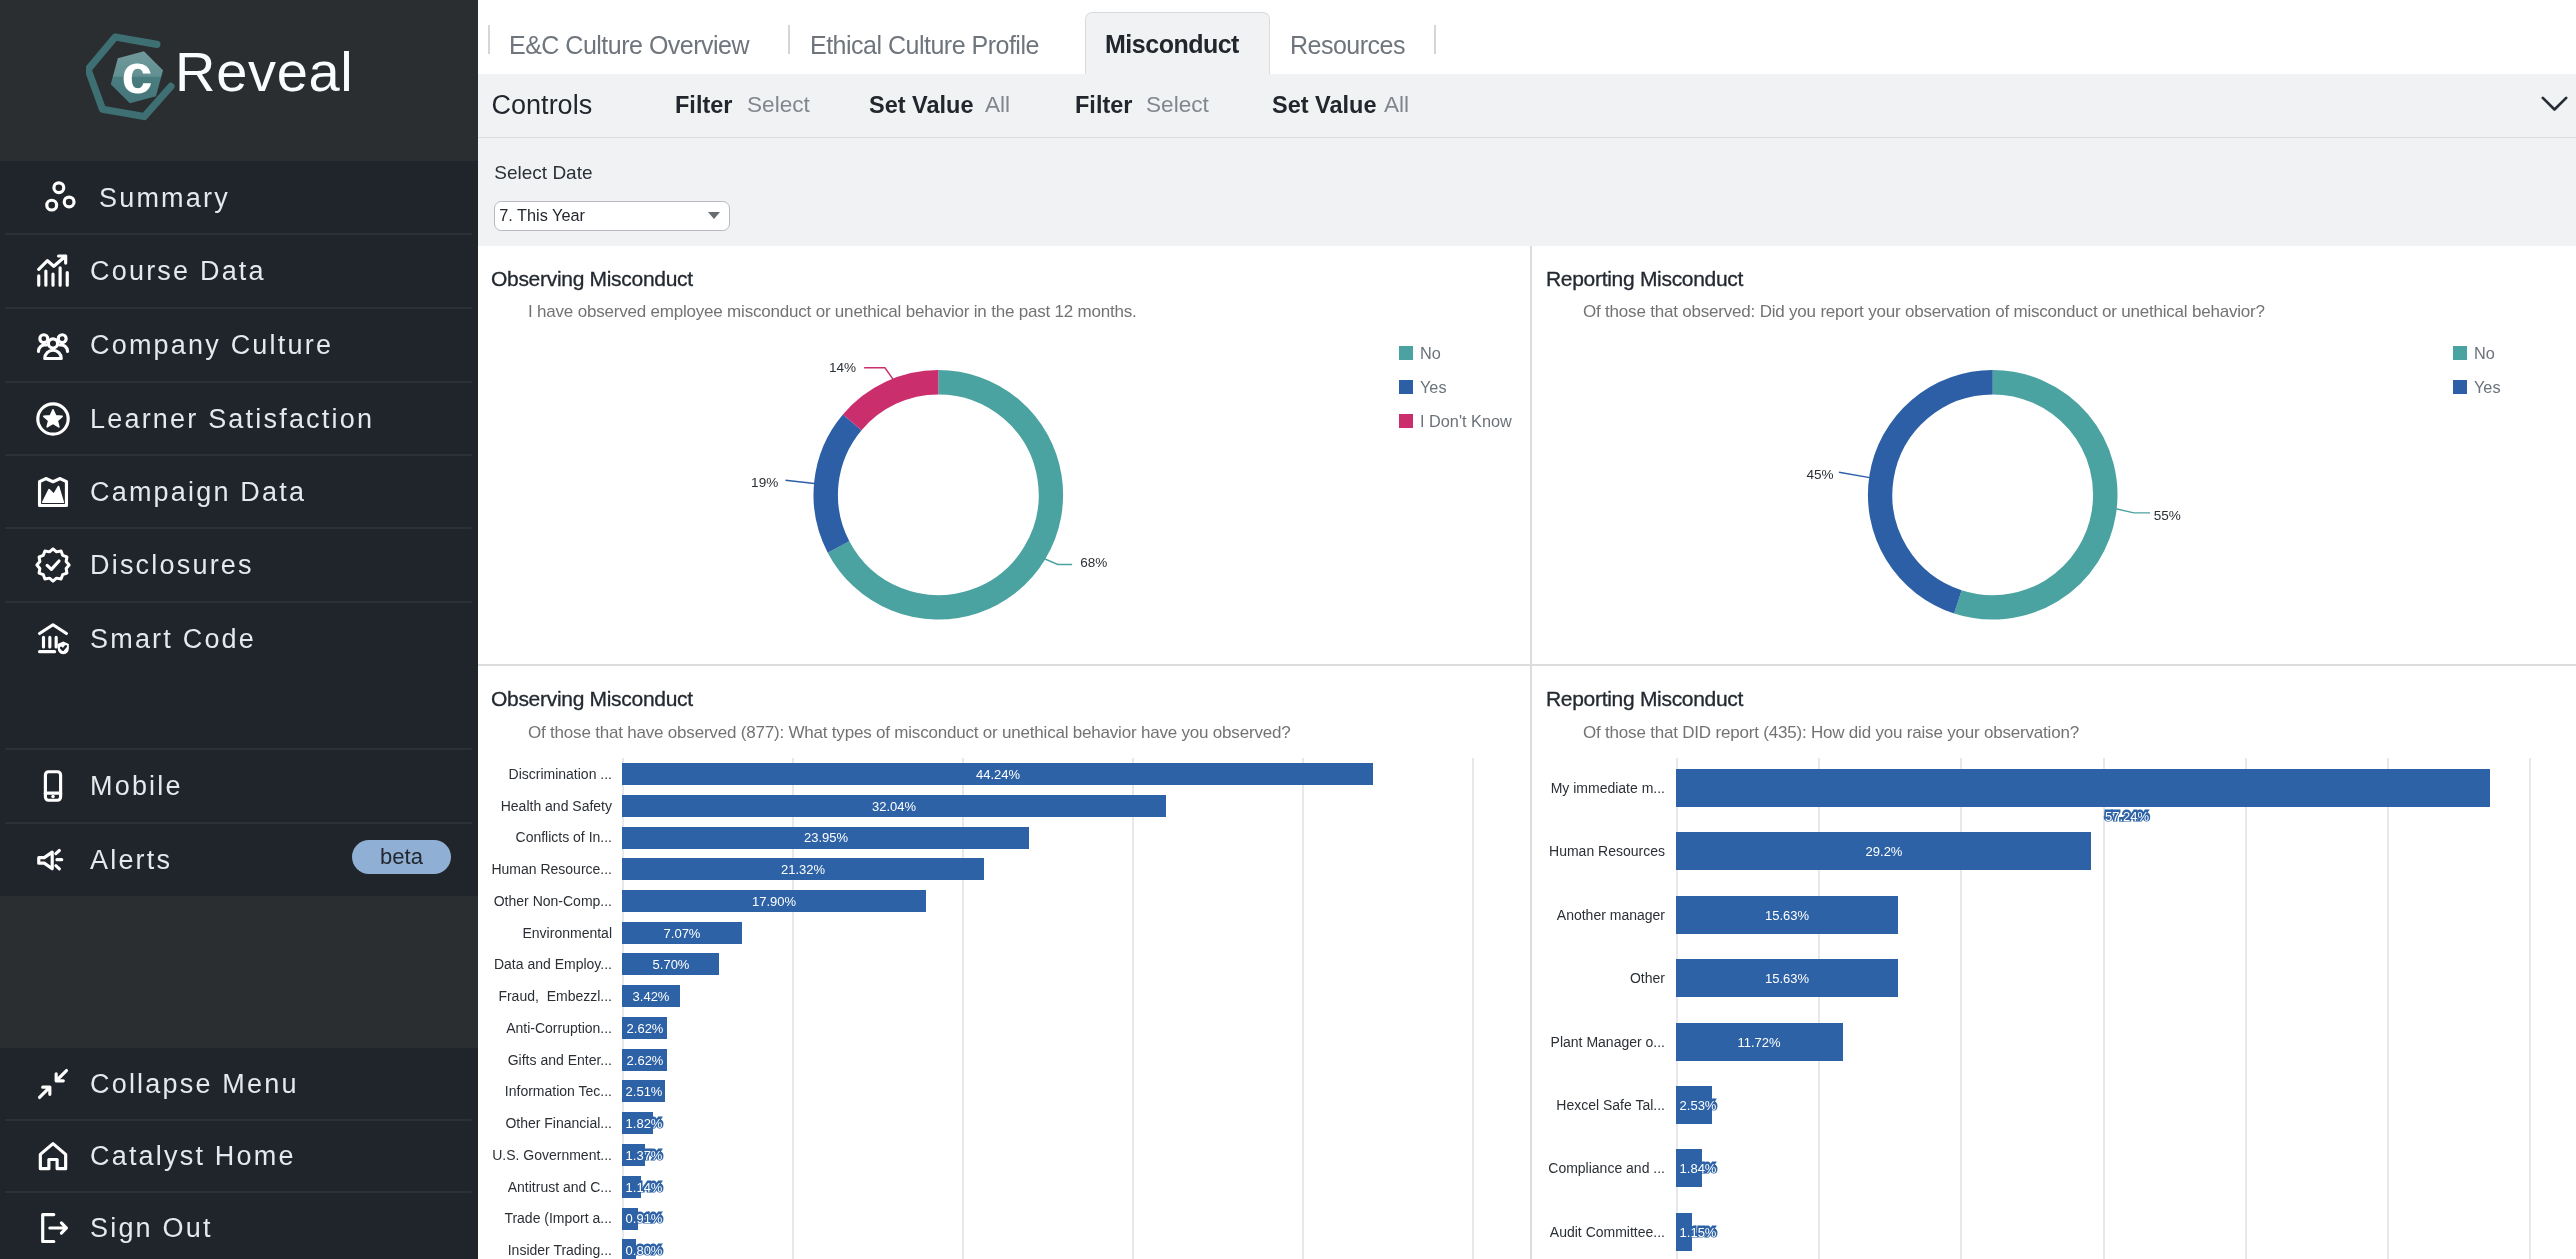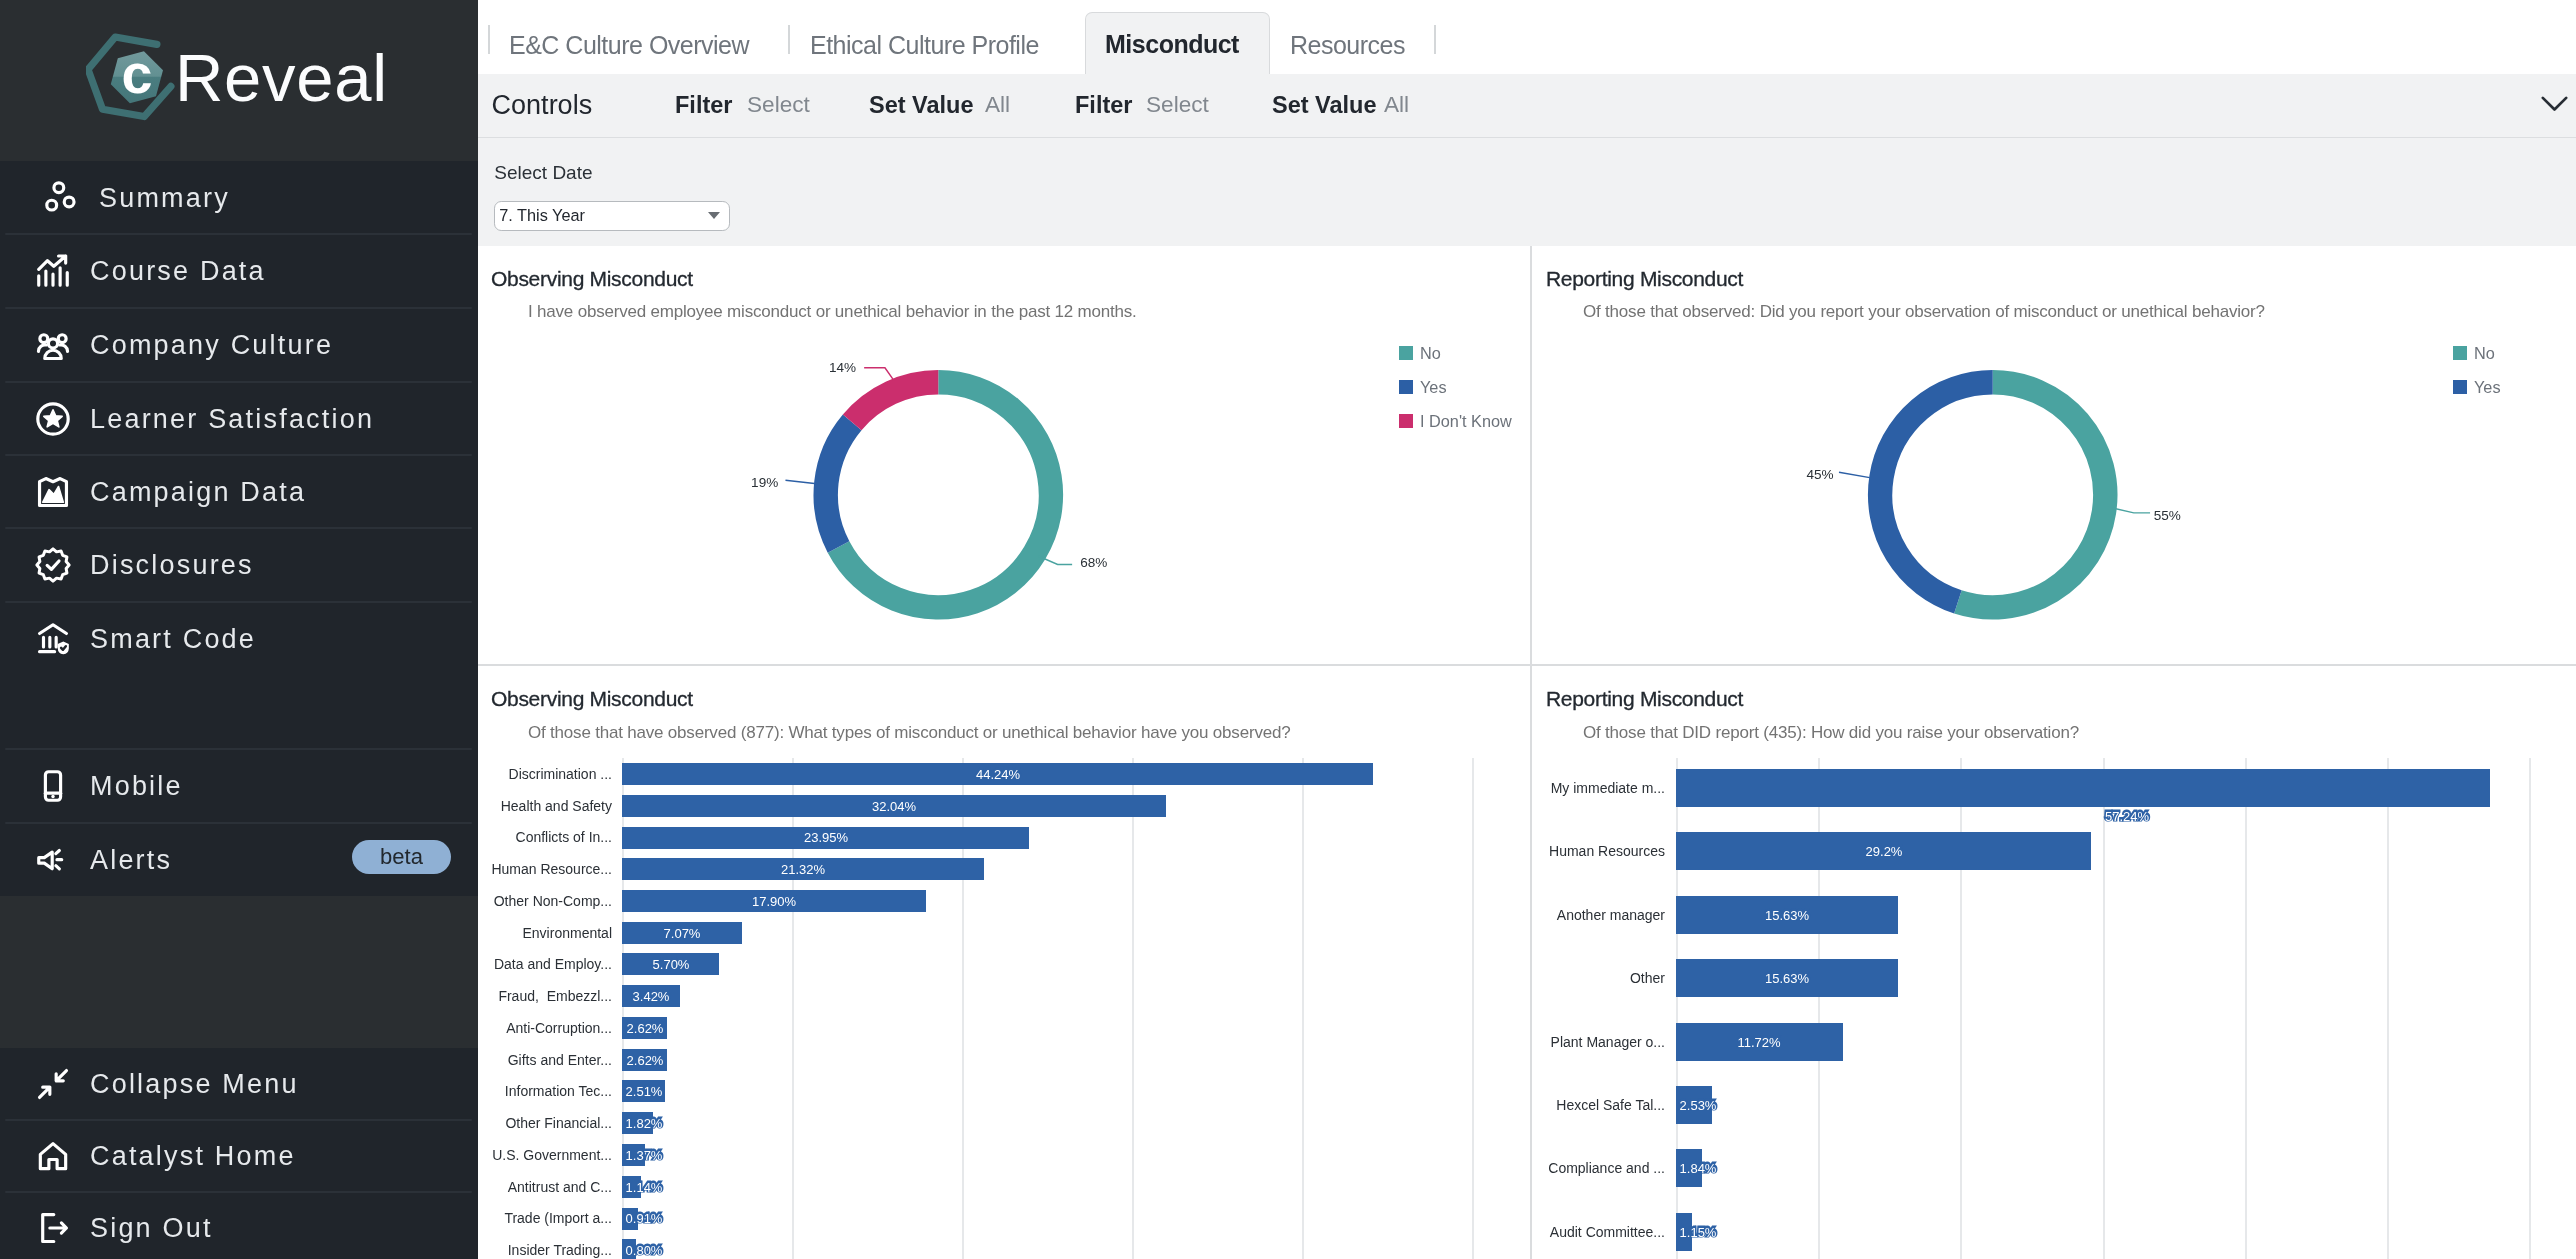--- a/index.html
+++ b/index.html
@@ -56,21 +56,21 @@
 <stop offset="0" stop-color="#72999c"></stop>
             <stop offset="0.48" stop-color="#629092"></stop>
             <stop offset="0.5" stop-color="#4a7d80"></stop>
             <stop offset="1" stop-color="#457679"></stop>
 </linearGradient>
         </defs>
 <path d="M 93.8 62.6 L 64.1 96.2 L 17.8 88.0 L 1.7 43.8 L 31.9 7.8 L 78.2 16.0" fill="none" stroke="#3e6f72" stroke-width="8" stroke-linejoin="round" stroke-linecap="round"></path>
 <path d="M 63.8 23.5 L 85 44.7 L 77.2 73.7 L 48.2 81.5 L 27 60.3 L 34.8 31.3 Z" fill="url(#hexg)"></path>
 <text x="56" y="70" font-size="62" font-weight="bold" fill="#ffffff" text-anchor="middle" font-family="Liberation Sans">c</text>
 </svg></div>
-  <div class="abs" style="left:175px; top:39px; font-size:67px; color:#fbfcfd; letter-spacing:0.7px;">Reveal</div>
+  <div class="abs" style="left:175px; top:39px; font-size:56px; color:#fbfcfd; letter-spacing:0.7px;">Reveal</div>
   <div class="mrow" style="top:161px; height:73px;margin-left:9px;">
       <svg class="mico" width="38" height="38" viewBox="0 0 24 24">
         <circle cx="10" cy="5.5" r="3.1" fill="none" stroke="#ffffff" stroke-width="2" stroke-linecap="round" stroke-linejoin="round"></circle>
         <circle cx="5.5" cy="16.5" r="3.1" fill="none" stroke="#ffffff" stroke-width="2" stroke-linecap="round" stroke-linejoin="round"></circle>
         <circle cx="16.5" cy="14.5" r="3.1" fill="none" stroke="#ffffff" stroke-width="2" stroke-linecap="round" stroke-linejoin="round"></circle>
       </svg>
       <div class="mtxt">Summary</div>
     </div>
 <div class="mrow" style="top:234px; height:73px;">
       <div class="divider"></div>

